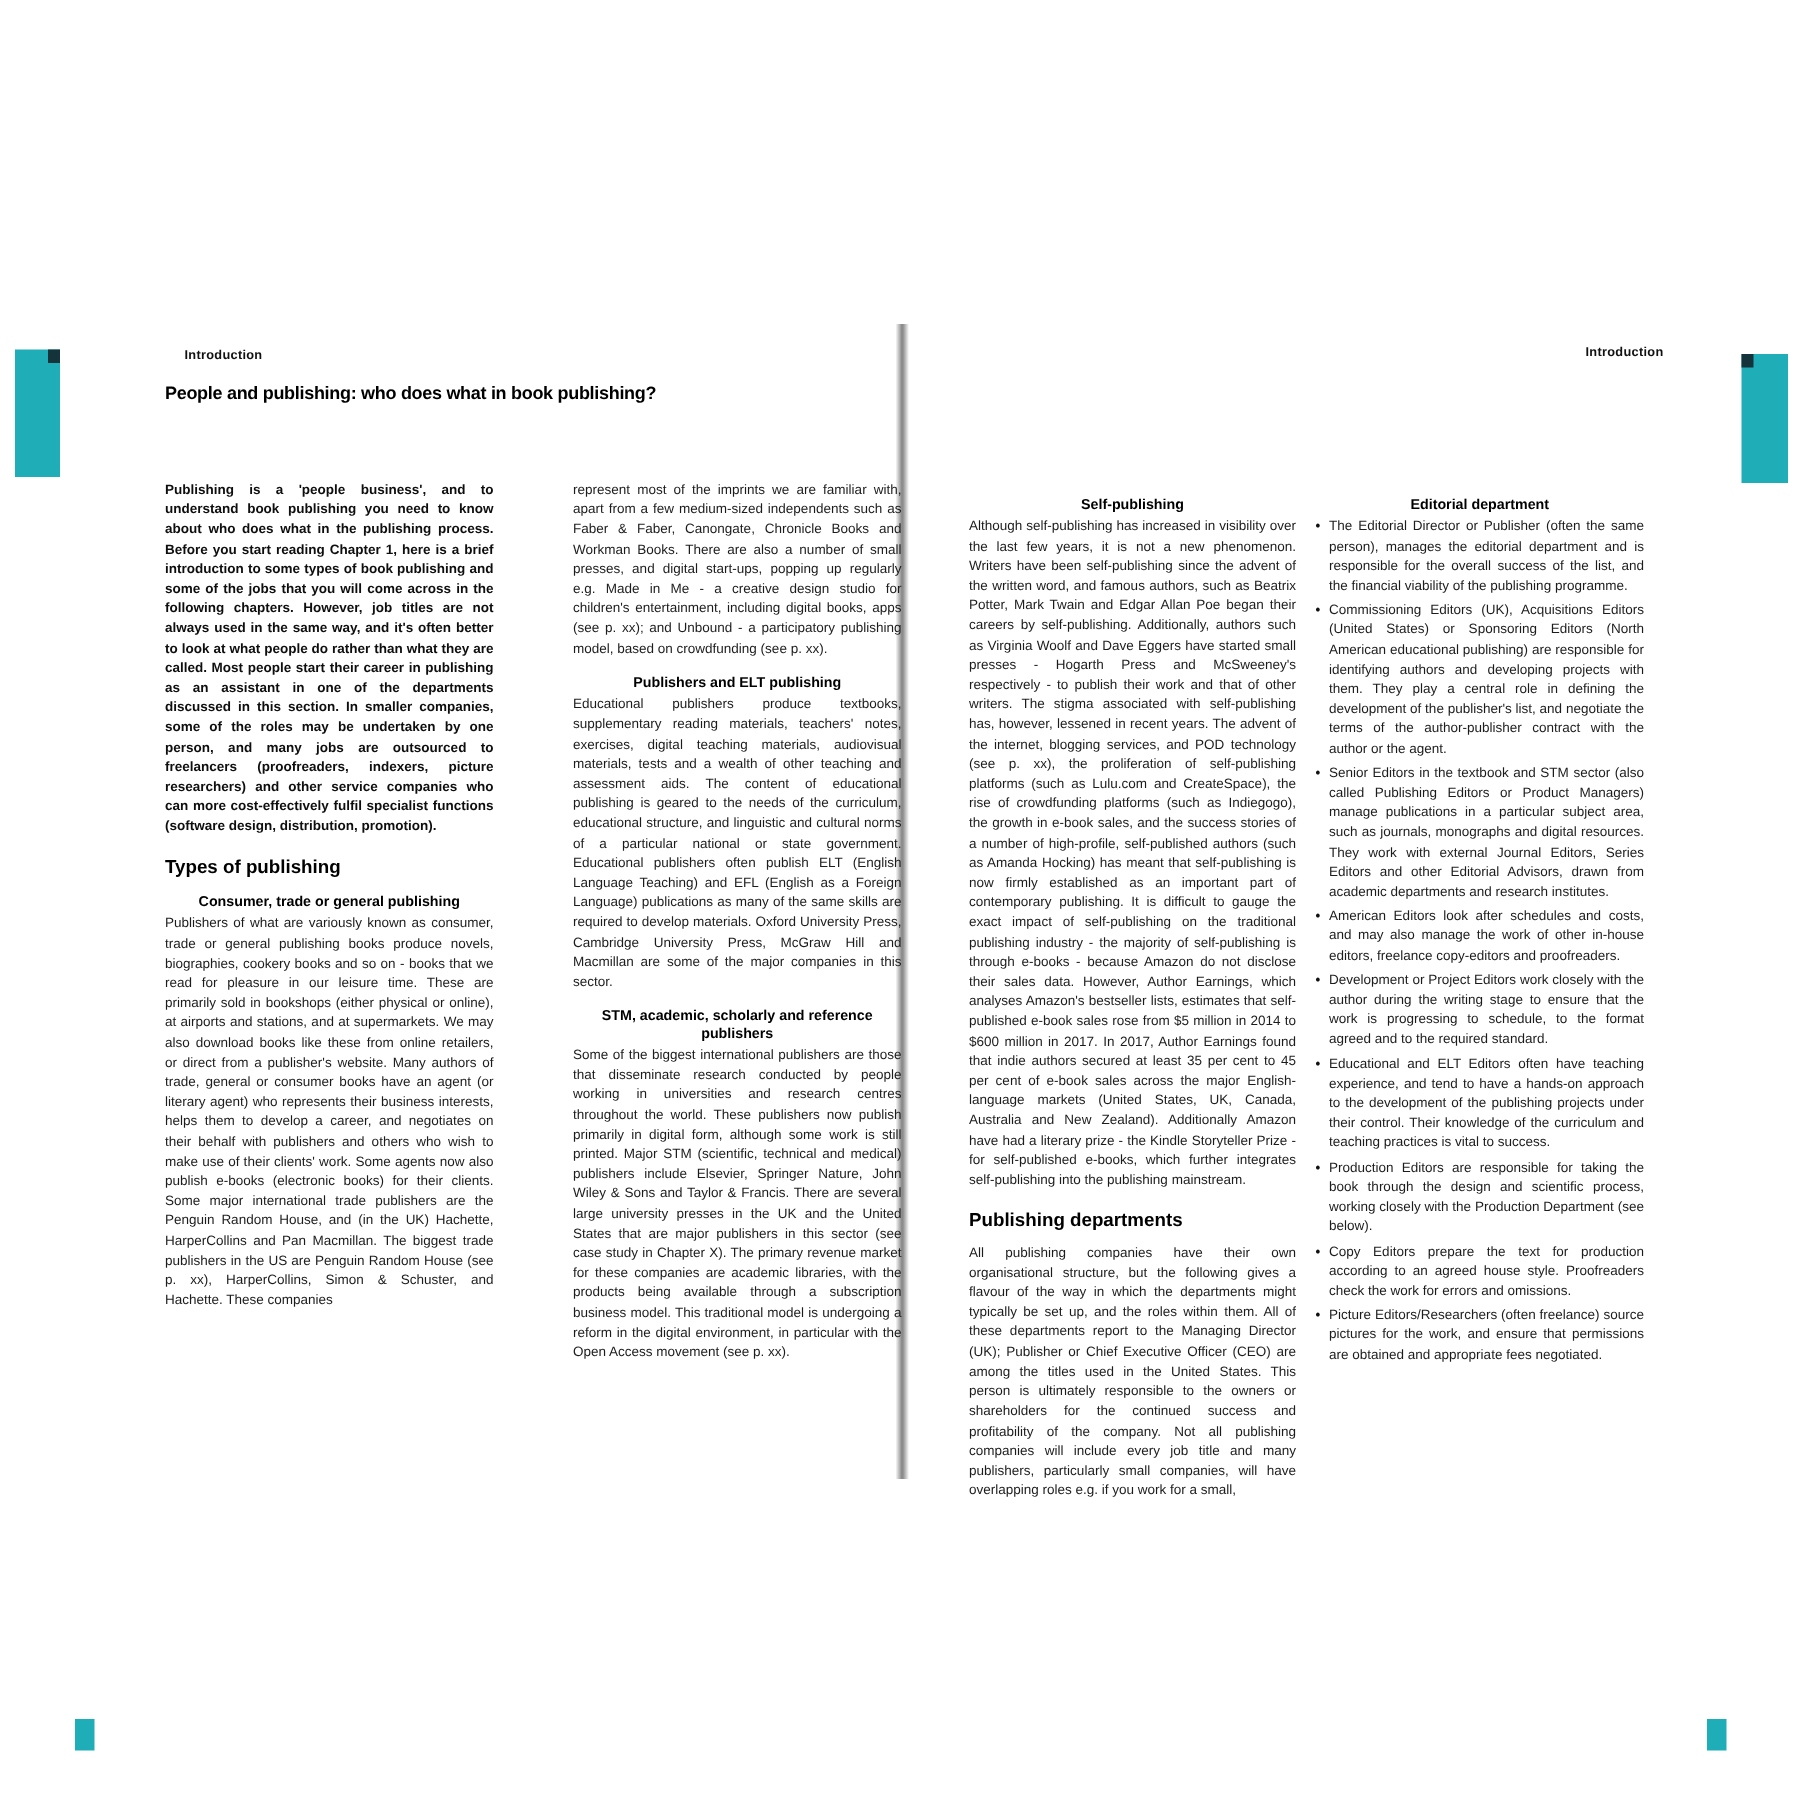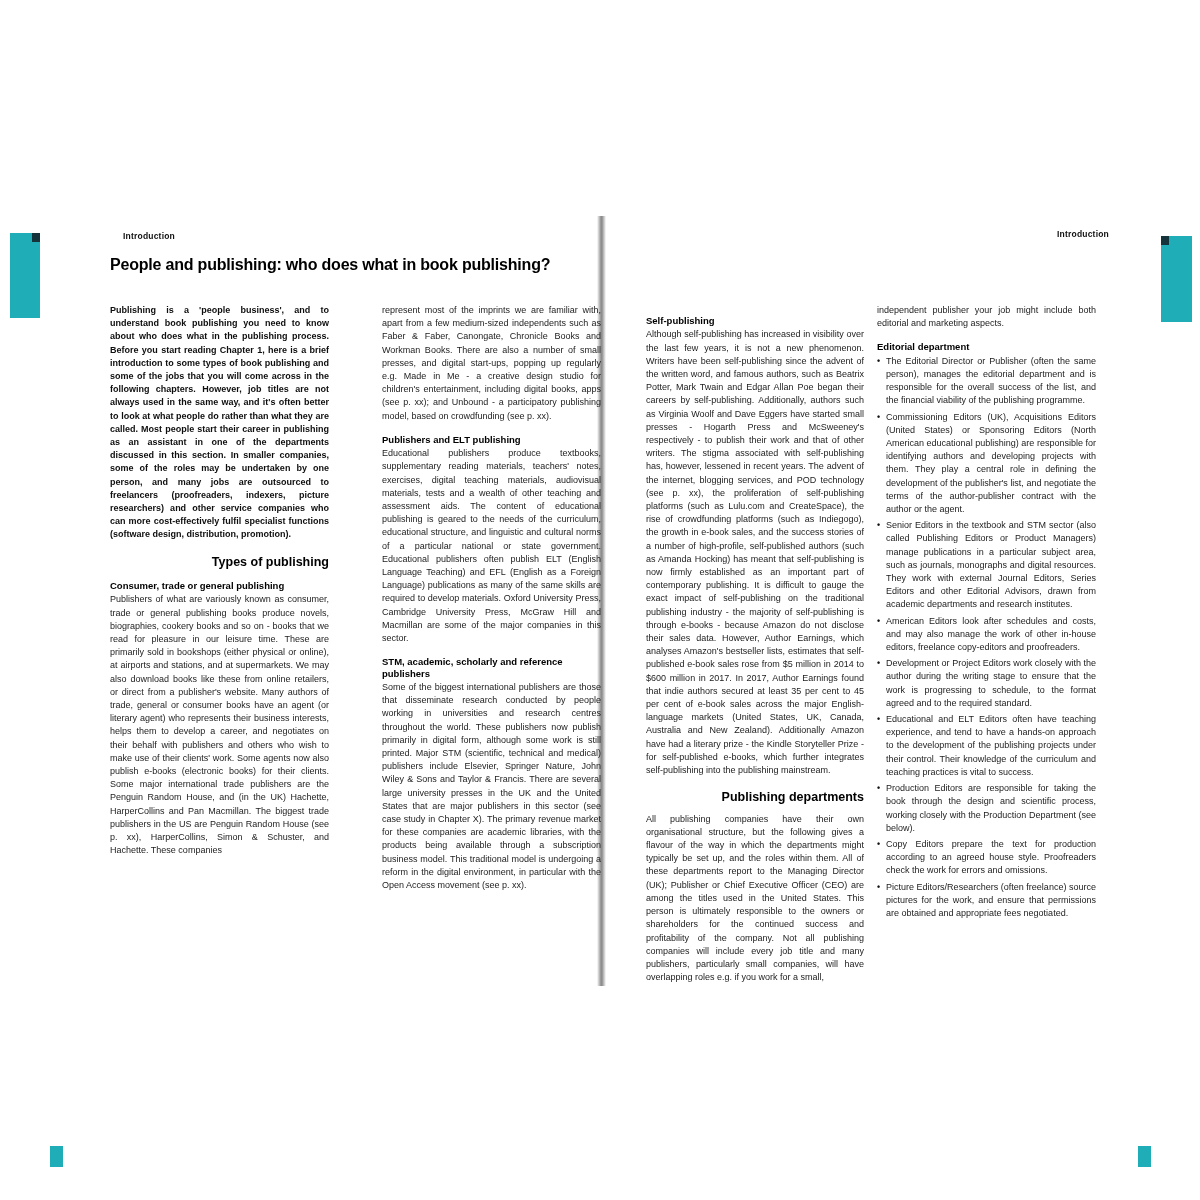--- a/index.html
+++ b/index.html
@@ -17,30 +17,30 @@
   #tab-br{left:1138px;top:1146px;}
   
   #spine{position:absolute;left:597px;top:216px;width:9px;height:770px;
          background:linear-gradient(to right,rgba(140,140,140,0),rgba(120,120,120,.85) 45%,rgba(120,120,120,.85) 55%,rgba(140,140,140,0));}
   
   .running-head{position:absolute;font-size:8.5px;font-weight:700;color:#111;letter-spacing:.2px;margin-left:13px;}
   #head-left{left:110px;top:231px;}
   #head-right{left:876px;top:229px;width:220px;text-align:right;}
   
   #page-title{position:absolute;left:110px;top:255px;width:470px;
-              font-size:16px;font-weight:800;line-height:1.22;color:#000;letter-spacing:-.2px;}
+              font-size:12px;font-weight:800;line-height:1.22;color:#000;letter-spacing:-.2px;}
   
-  .col{position:absolute;top:304px;width:219px;font-size:9px;line-height:13.2px;
+  .col{position:absolute;top:320px;width:219px;font-size:9px;line-height:13.2px;
        text-align:justify;color:#1c1c1c;}
   #l-col1{left:110px;} #l-col2{left:341px;margin-left:41px;}
   #r-col1{left:646px;width:218px;} #r-col2{left:877px;}
   .blk{margin:0 0 8px 0;}
   .lead{font-weight:700;color:#0e0e0e;}
-  .h2{font-size:12.5px;font-weight:800;color:#000;margin:13px 0 8px 0;line-height:1.15;text-align:right;}
-  .h3{font-size:9.5px;font-weight:800;color:#000;margin:11px 0 2px 0;line-height:1.2;text-align:left;}
+  .h2{font-size:12.5px;font-weight:800;color:#000;margin:13px 0 8px 0;line-height:1.15;text-align:left;}
+  .h3{font-size:9.5px;font-weight:800;color:#000;margin:11px 0 2px 0;line-height:1.2;text-align:center;}
   .bullet{display:flex;margin:0 0 3px 0;}
   .bullet .marker{flex:0 0 9px;font-weight:700;color:#111;}
   .bullet .btext{flex:1;}
 </style>
 </head>
 <body>
 
 <div id="canvas">
 
   <div id="tab-left" class="tab">
@@ -72,21 +72,20 @@
       <div class="blk h3">STM, academic, scholarly and reference publishers</div>
       <div class="blk p">Some of the biggest international publishers are those that disseminate research conducted by people working in universities and research centres throughout the world. These publishers now publish primarily in digital form, although some work is still printed. Major STM (scientific, technical and medical) publishers include Elsevier, Springer Nature, John Wiley &amp; Sons and Taylor &amp; Francis. There are several large university presses in the UK and the United States that are major publishers in this sector (see case study in Chapter X). The primary revenue market for these companies are academic libraries, with the products being available through a subscription business model. This traditional model is undergoing a reform in the digital environment, in particular with the Open Access movement (see p. xx).</div>
     </div>
   <div id="r-col1" class="col">
       <div class="blk h3">Self-publishing</div>
       <div class="blk p">Although self-publishing has increased in visibility over the last few years, it is not a new phenomenon. Writers have been self-publishing since the advent of the written word, and famous authors, such as Beatrix Potter, Mark Twain and Edgar Allan Poe began their careers by self-publishing. Additionally, authors such as Virginia Woolf and Dave Eggers have started small presses - Hogarth Press and McSweeney's respectively - to publish their work and that of other writers. The stigma associated with self-publishing has, however, lessened in recent years. The advent of the internet, blogging services, and POD technology (see p. xx), the proliferation of self-publishing platforms (such as Lulu.com and CreateSpace), the rise of crowdfunding platforms (such as Indiegogo), the growth in e-book sales, and the success stories of a number of high-profile, self-published authors (such as Amanda Hocking) has meant that self-publishing is now firmly established as an important part of contemporary publishing. It is difficult to gauge the exact impact of self-publishing on the traditional publishing industry - the majority of self-publishing is through e-books - because Amazon do not disclose their sales data. However, Author Earnings, which analyses Amazon's bestseller lists, estimates that self-published e-book sales rose from $5 million in 2014 to $600 million in 2017. In 2017, Author Earnings found that indie authors secured at least 35 per cent to 45 per cent of e-book sales across the major English-language markets (United States, UK, Canada, Australia and New Zealand). Additionally Amazon have had a literary prize - the Kindle Storyteller Prize - for self-published e-books, which further integrates self-publishing into the publishing mainstream.</div>
       <div class="blk h2">Publishing departments</div>
       <div class="blk p">All publishing companies have their own organisational structure, but the following gives a flavour of the way in which the departments might typically be set up, and the roles within them. All of these departments report to the Managing Director (UK); Publisher or Chief Executive Officer (CEO) are among the titles used in the United States. This person is ultimately responsible to the owners or shareholders for the continued success and profitability of the company. Not all publishing companies will include every job title and many publishers, particularly small companies, will have overlapping roles e.g. if you work for a small,</div>
     </div>
   <div id="r-col2" class="col">
-      <div class="blk p">independent publisher your job might include both editorial and marketing aspects.</div>
       <div class="blk h3">Editorial department</div>
       <div class="blk bullet">
         <span class="marker">•</span>
         <span class="btext">The Editorial Director or Publisher (often the same person), manages the editorial department and is responsible for the overall success of the list, and the financial viability of the publishing programme.</span>
       </div>
       <div class="blk bullet">
         <span class="marker">•</span>
         <span class="btext">Commissioning Editors (UK), Acquisitions Editors (United States) or Sponsoring Editors (North American educational publishing) are responsible for identifying authors and developing projects with them. They play a central role in defining the development of the publisher's list, and negotiate the terms of the author-publisher contract with the author or the agent.</span>
       </div>
       <div class="blk bullet">

